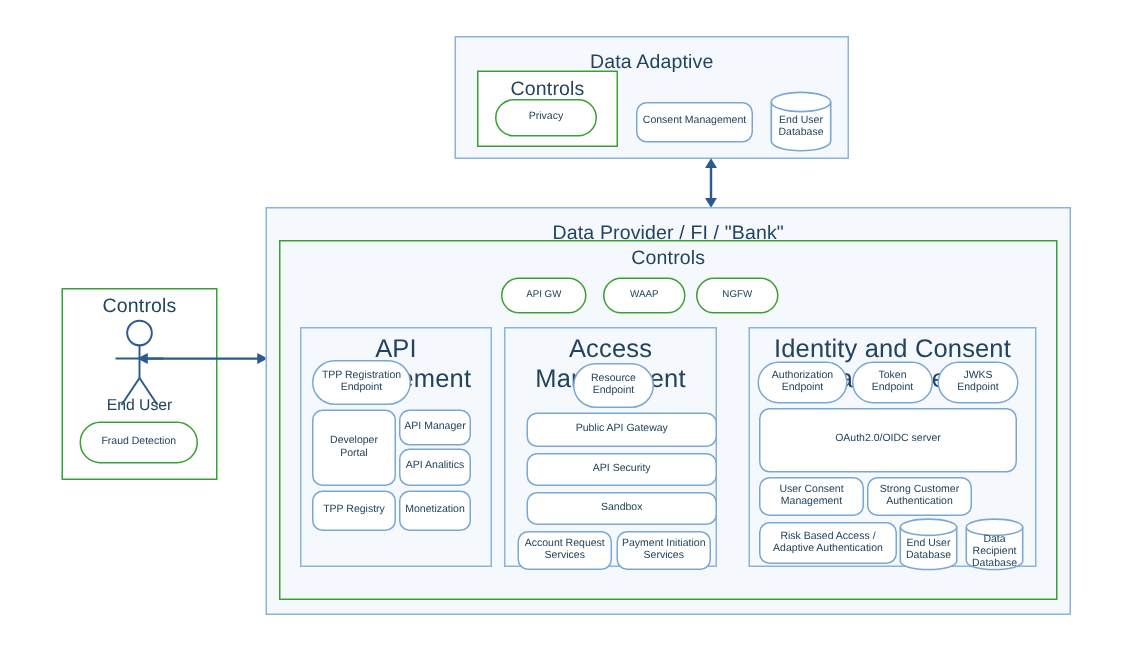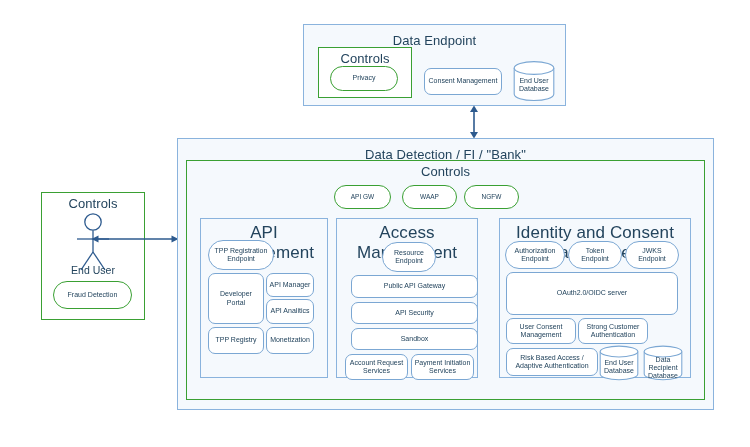--- a/index.html
+++ b/index.html
@@ -113,21 +113,21 @@
     color: #23445d;
   }
   .conn { position: absolute; }
 </style>
 </head>
 <body>
 
 <div id="canvas">
 
   <div class="box container-blue" style="left:303px; top:24px; width:263px; height:82px;">
-    <div class="title big">Data Endpoint</div>
+    <div class="title big">Data Adaptive</div>
   </div>
 
   <div class="box container-green-white" style="left:318px; top:47px; width:94px; height:51px;">
     <div class="title small">Controls</div>
   </div>
 
   <div class="box pill-green" style="left:330px; top:66px; width:68px; height:25px; font-size:7px;">
     <span>Privacy</span>
   </div>
 
@@ -171,21 +171,21 @@
     <span>Fraud Detection</span>
   </div>
 
   <svg class="conn" style="left:90px; top:232px; width:90px; height:14px;" width="90" height="14" viewBox="0 0 90 14">
     <line x1="6" y1="7" x2="84" y2="7" stroke="#2d5a8e" stroke-width="1.5"></line>
     <path d="M1.5 7 L8.5 3.4 L8.5 10.6 Z" fill="#2d5a8e"></path>
     <path d="M88.5 7 L81.5 3.4 L81.5 10.6 Z" fill="#2d5a8e"></path>
   </svg>
 
   <div class="box container-blue" style="left:177px; top:138px; width:537px; height:272px;">
-    <div class="title big">Data Detection / FI / "Bank"</div>
+    <div class="title big">Data Provider / FI / "Bank"</div>
   </div>
 
   <div class="box container-green" style="left:186px; top:160px; width:519px; height:240px;">
     <div class="title small">Controls</div>
   </div>
 
   <div class="box pill-green" style="left:334px; top:185px; width:57px; height:24px;">
     <span>API GW</span>
   </div>
   <div class="box pill-green" style="left:402px; top:185px; width:55px; height:24px;">

